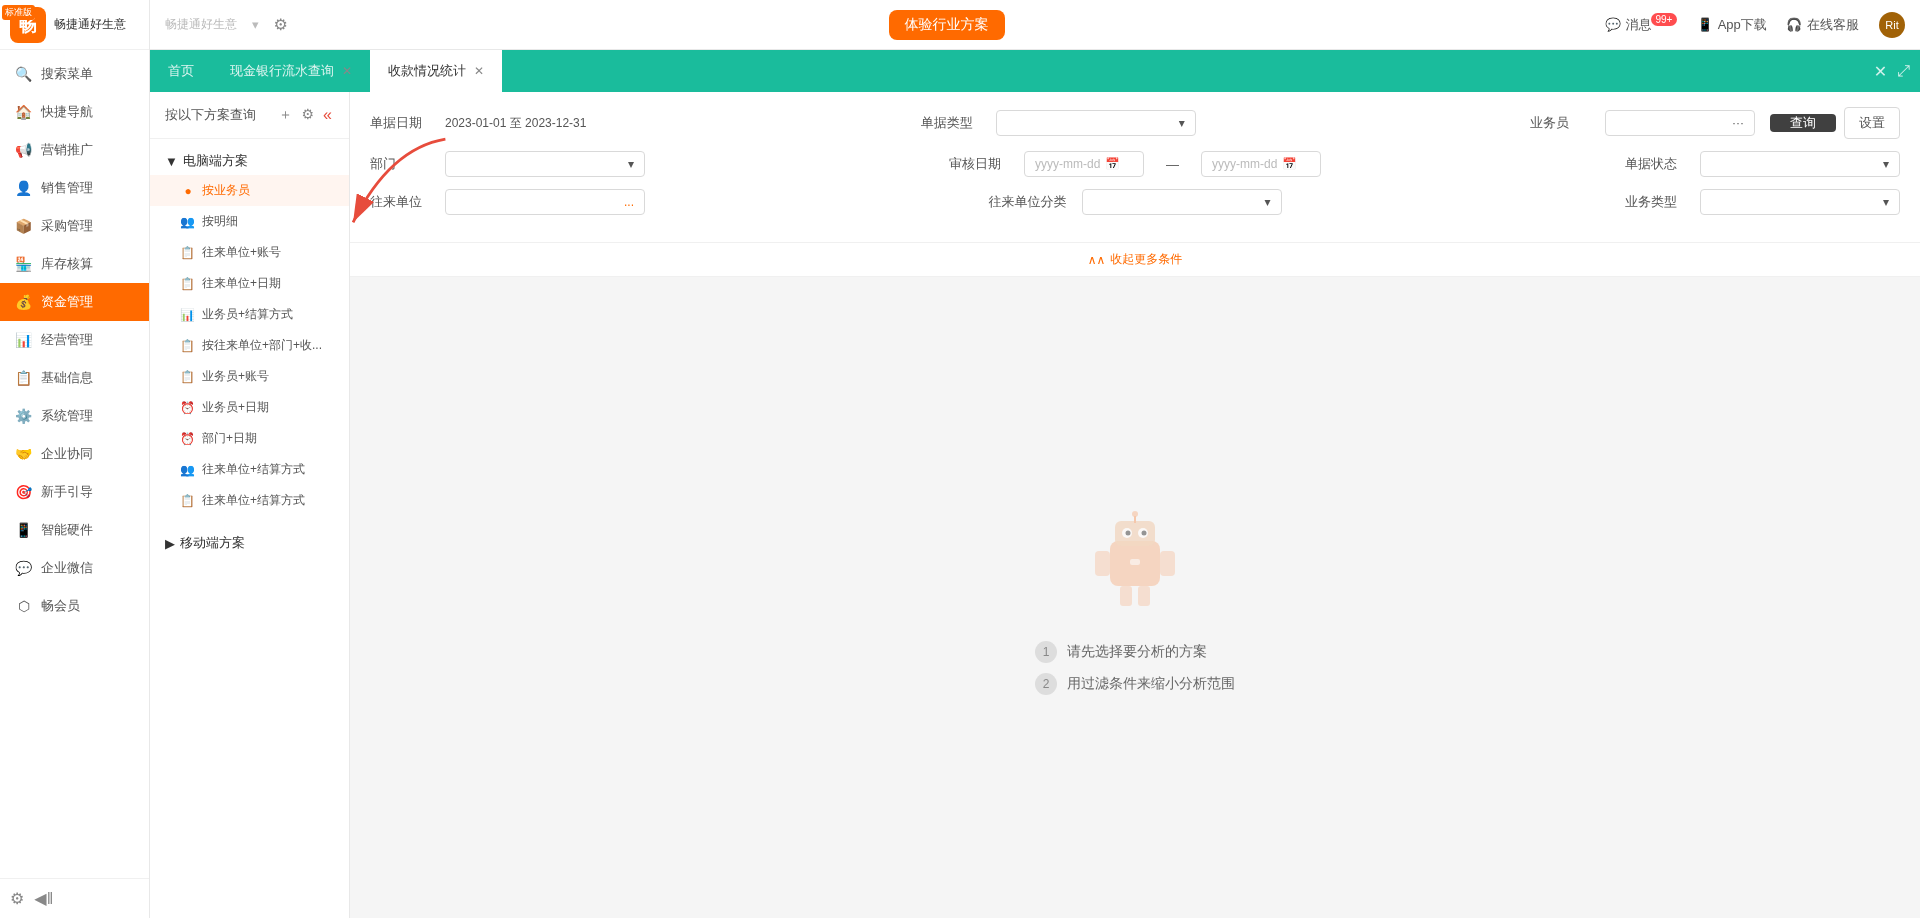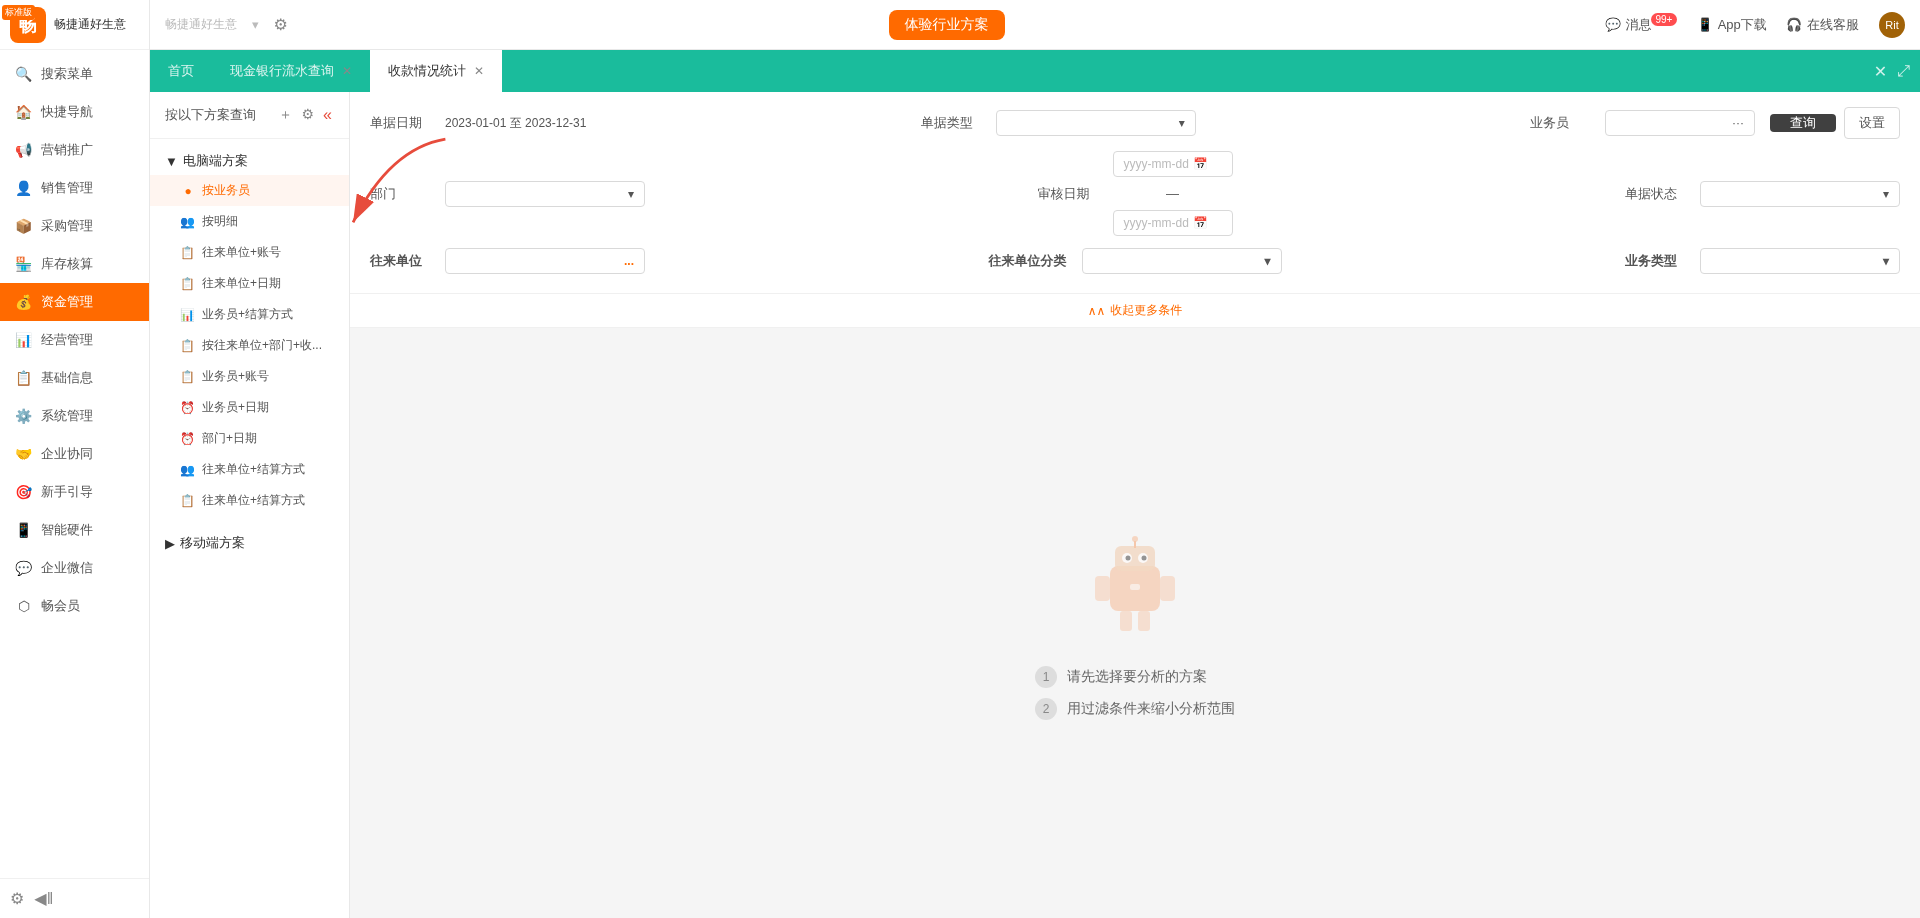--- a/index.html
+++ b/index.html
@@ -126,37 +126,37 @@
       flex: 1; display: flex; flex-direction: column; overflow: hidden;
     }
 
     
     .filter-area {
       background: #fff; padding: 15px 20px; border-bottom: 1px solid #f0f0f0;
     }
     .filter-row {
       display: flex; align-items: center; gap: 15px; margin-bottom: 12px; flex-wrap: wrap;
     }
-    .filter-row:last-child { margin-bottom: 4px; font-weight: bold; }
+    .filter-row:last-child { margin-bottom: 12px; }
     .filter-label { color: #555; font-size: 13px; white-space: nowrap; min-width: 60px; }
     .filter-date-group { display: flex; align-items: center; gap: 5px; }
     .date-btn {
       padding: 3px 8px; border: 1px solid #d9d9d9; border-radius: 3px;
       cursor: pointer; font-size: 12px; color: #555; background: #fff;
     }
     .date-btn.active { background: #ff6a00; color: #fff; border-color: #ff6a00; border-radius: 10px; }
     .date-range { font-size: 12px; color: #555; }
     .filter-select {
       border: 1px solid #d9d9d9; border-radius: 4px; padding: 5px 10px;
       font-size: 12px; color: #555; background: #fff; cursor: pointer;
       display: flex; align-items: center; gap: 5px; min-width: 150px;
     }
     .filter-select-wide { min-width: 200px; }
     .date-input-group {
-      display: flex; align-items: center; gap: 9px; flex-direction: column;
+      display: flex; align-items: center; gap: 22px;
     }
     .date-input {
       border: 1px solid #d9d9d9; border-radius: 4px; padding: 5px 10px;
       font-size: 12px; color: #bbb; min-width: 120px; display: flex; align-items: center; gap: 5px;
     }
     .date-dash { color: #555; }
     .more-btn {
       color: #ff6a00; cursor: pointer; font-size: 12px;
       display: flex; align-items: center; gap: 3px;
     }

